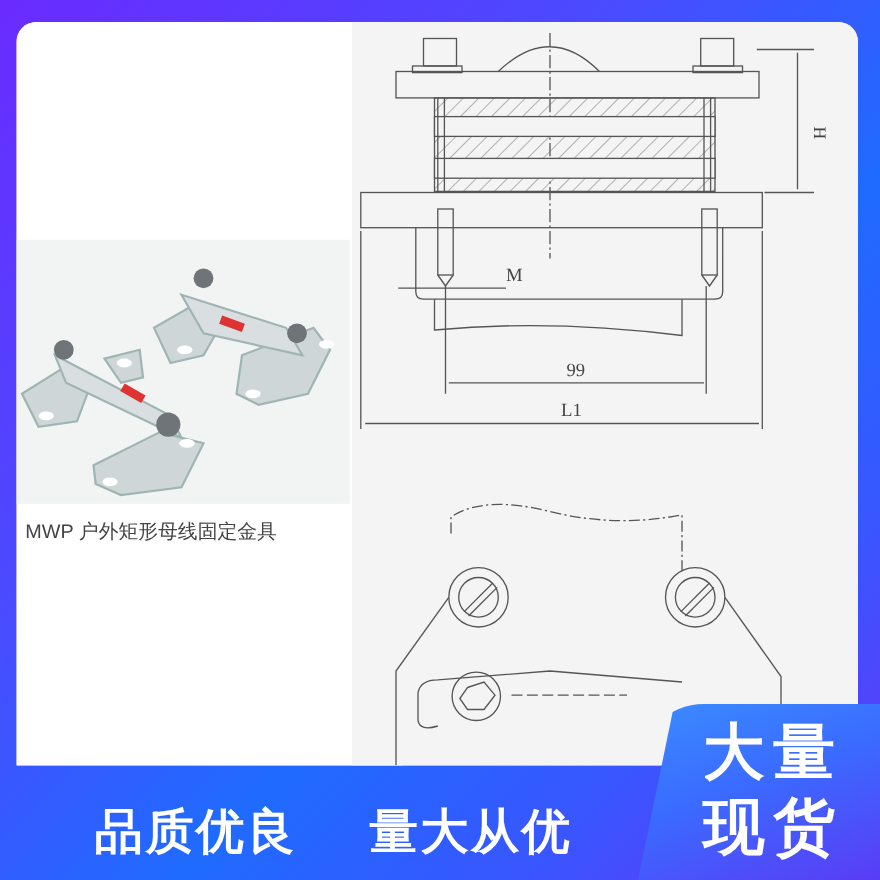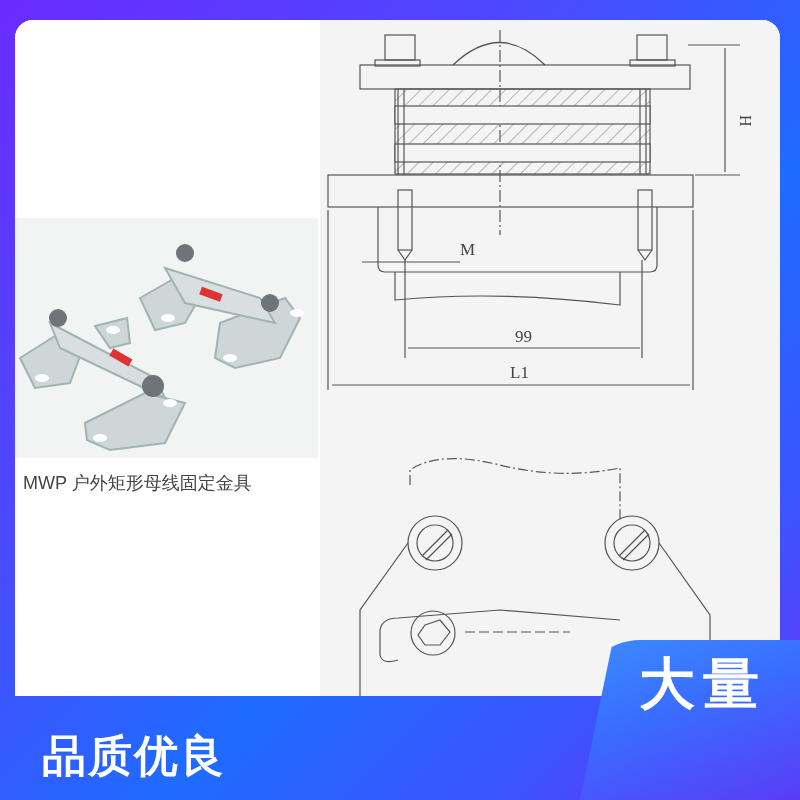--- a/index.html
+++ b/index.html
@@ -9,21 +9,21 @@
   .card{position:absolute;left:15px;top:20px;width:765px;height:676px;background:#f6f6f6;
     border-radius:18px 18px 0 0;overflow:hidden;}
   .left-panel{position:absolute;left:0;top:0;width:303px;height:676px;background:#ffffff;padding-left:48px;}
   .photo{position:absolute;left:0;top:198px;width:303px;height:240px;background:#f2f3f3;}
   .caption{position:absolute;left:8px;top:452px;width:300px;color:#444;font-size:18px;line-height:22px;
     font-family:"Liberation Sans",sans-serif;}
   .caption div{white-space:nowrap;}
   .drawing{position:absolute;left:305px;top:0;width:460px;height:676px;background:#f4f4f4;}
   .bottom-bar{position:absolute;left:0;top:696px;width:800px;height:104px;}
   .slogan{position:absolute;top:727px;color:#fff;font-weight:bold;font-size:44px;letter-spacing:2px;
-    font-family:"DejaVu Sans",sans-serif;}
+    font-family:"DejaVu Sans",sans-serif;margin-left:44px;}
   .badge{position:absolute;left:580px;top:640px;width:220px;height:160px;
     background:linear-gradient(160deg,#3b8cff 0%,#3a6bff 45%,#5a3cf6 100%);
     border-top-left-radius:60px;clip-path:polygon(15% 0,100% 0,100% 100%,0 100%);}
   .badge-text{position:absolute;left:618px;top:650px;color:#fff;font-weight:bold;font-size:56px;line-height:68px;
     letter-spacing:8px;font-family:Liberation Sans, sans-serif;width:170px;text-align:center;}
   svg text{font-family:"Liberation Serif",serif;}
 </style>
 </head>
 <body>
 
@@ -135,18 +135,20 @@
         <text x="420" y="95" font-size="16" fill="#444" transform="rotate(90 420 95)">H</text>
         <text x="140" y="235" font-size="17" fill="#444">M</text>
         <text x="195" y="322" font-size="17" fill="#444">99</text>
         <text x="190" y="358" font-size="17" fill="#444">L1</text>
       </svg>
     </div>
   </div>
 
   <div class="bottom-bar"></div>
   <div class="slogan" style="left:42px;">品质优良</div>
+  <div class="slogan" style="left:292px;">量大从优</div>
 
   <div class="badge"></div>
   <div class="badge-text">
     <div>大量</div>
+    <div>现货</div>
   </div>
 </div>
 
 </body></html>

